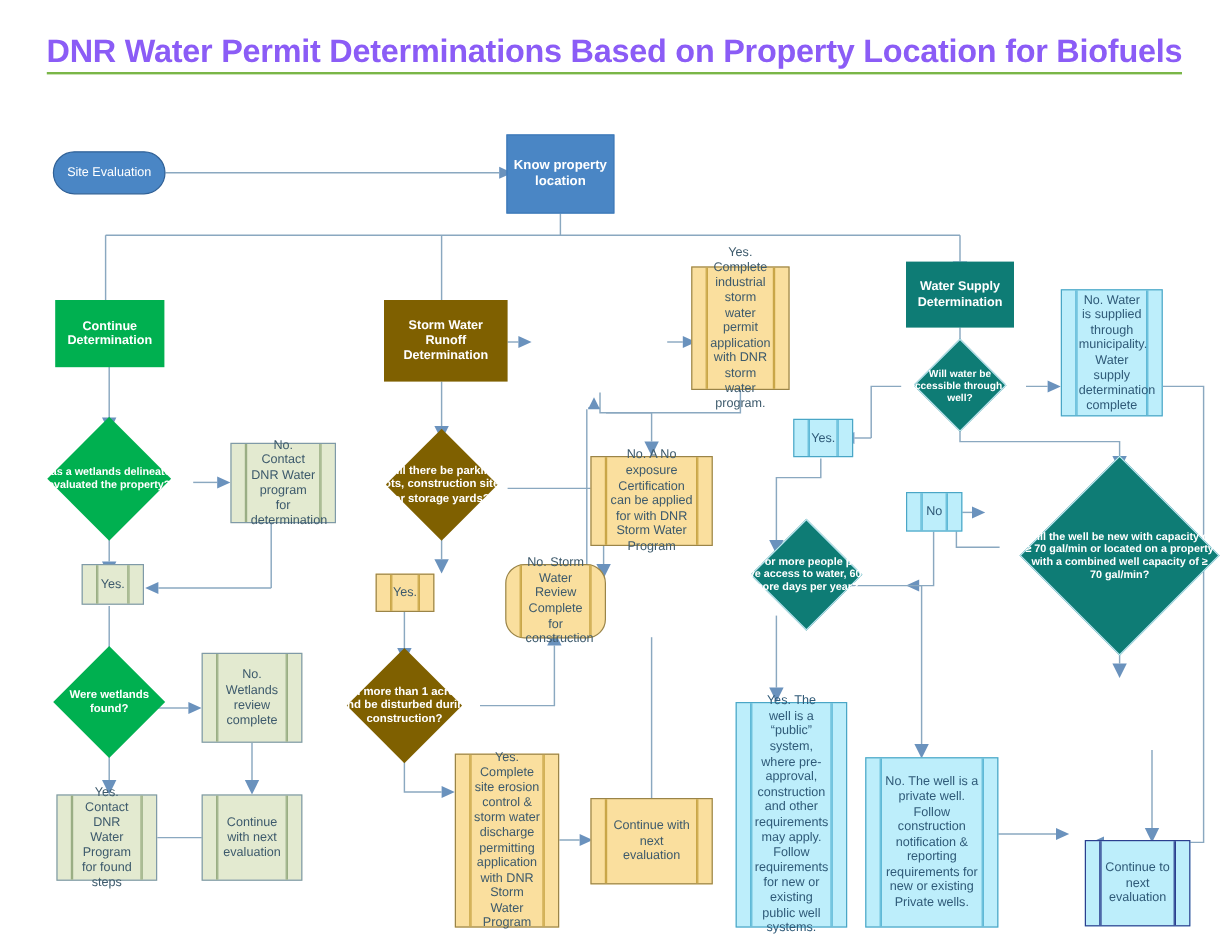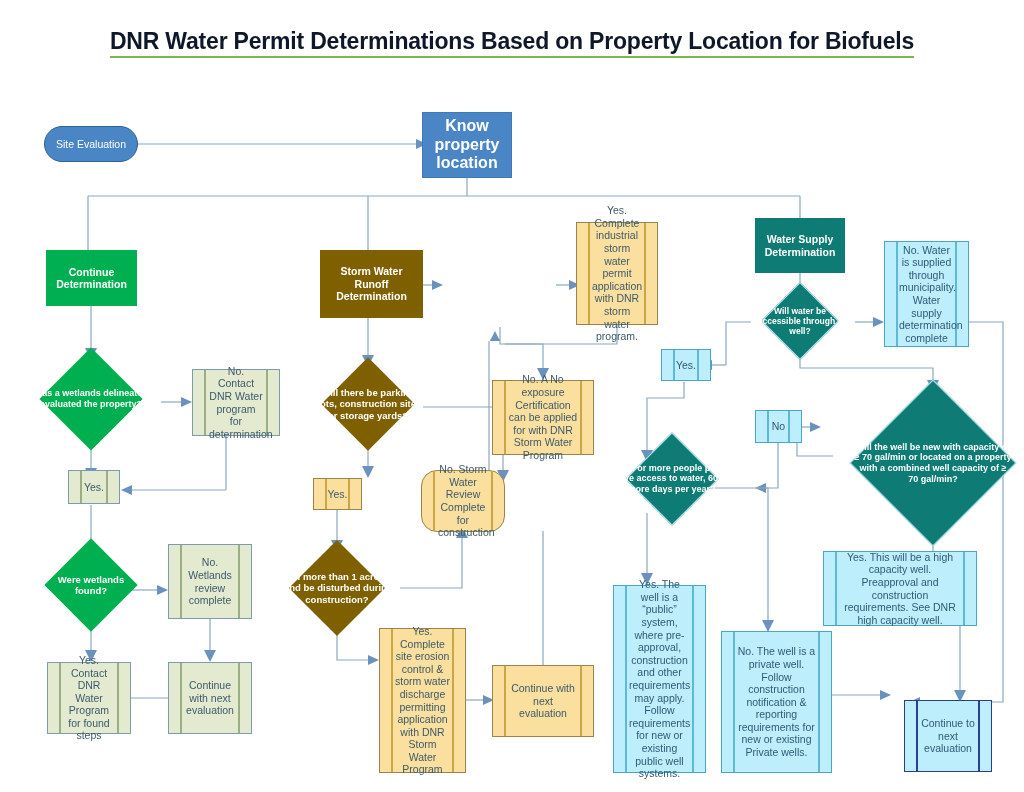--- a/index.html
+++ b/index.html
@@ -13,23 +13,23 @@
     height:792px;
     background:#ffffff;
     overflow:hidden;
   }
 
   
   #title{
     position:absolute;
     left:0; top:28px; width:1024px;
     text-align:center;
-    font-size:23px;
-    font-weight:bold;
-    color:#0f172a;
+    font-size:27px;
+    font-weight:bold;
+    color:#8b5cf6;
     letter-spacing:-0.2px;
     white-space:nowrap;
   }
   #title .tx{
     border-bottom:2px solid #7ab648;
     padding-bottom:2px;
   }
 
   
   .node{
@@ -56,21 +56,21 @@
     border-radius:22px;
     color:#ffffff;
     font-size:10.5px;
     font-weight:normal;
   }
   
   .n-blue{
     background:#4a86c5;
     border:1px solid #3f7ab8;
     color:#ffffff;
-    font-size:16px;
+    font-size:11px;
     font-weight:bold;
   }
   
   .n-green{
     background:#00b050;
     color:#ffffff;
     font-size:10.5px;
     font-weight:bold;
   }
   
@@ -425,21 +425,18 @@
   </div>
 
   <div class="docbox db-cyan" style="left:613px; top:585px; width:93px; height:188px;">
     <span class="lbl" style="padding:0 15px;">Yes. The well is a “public” system, where pre-approval, construction and other requirements may apply. Follow requirements for new or existing public well systems.</span>
   </div>
 
   <div class="docbox db-cyan" style="left:721px; top:631px; width:111px; height:142px;">
     <span class="lbl" style="padding:0 15px;">No. The well is a private well. Follow construction notification &amp; reporting requirements for new or existing Private wells.</span>
   </div>
 
-  <div class="docbox db-cyan" style="left:823px; top:551px; width:154px; height:75px;">
-    <span class="lbl" style="padding:0 16px;">Yes. This will be a high capacity well. Preapproval and construction requirements. See DNR high capacity well.</span>
-  </div>
 
   <div class="docbox db-cyan strong" style="left:904px; top:700px; width:88px; height:72px;">
     <span class="lbl">Continue to next evaluation</span>
   </div>
 
 </div>
 
 </body></html>

